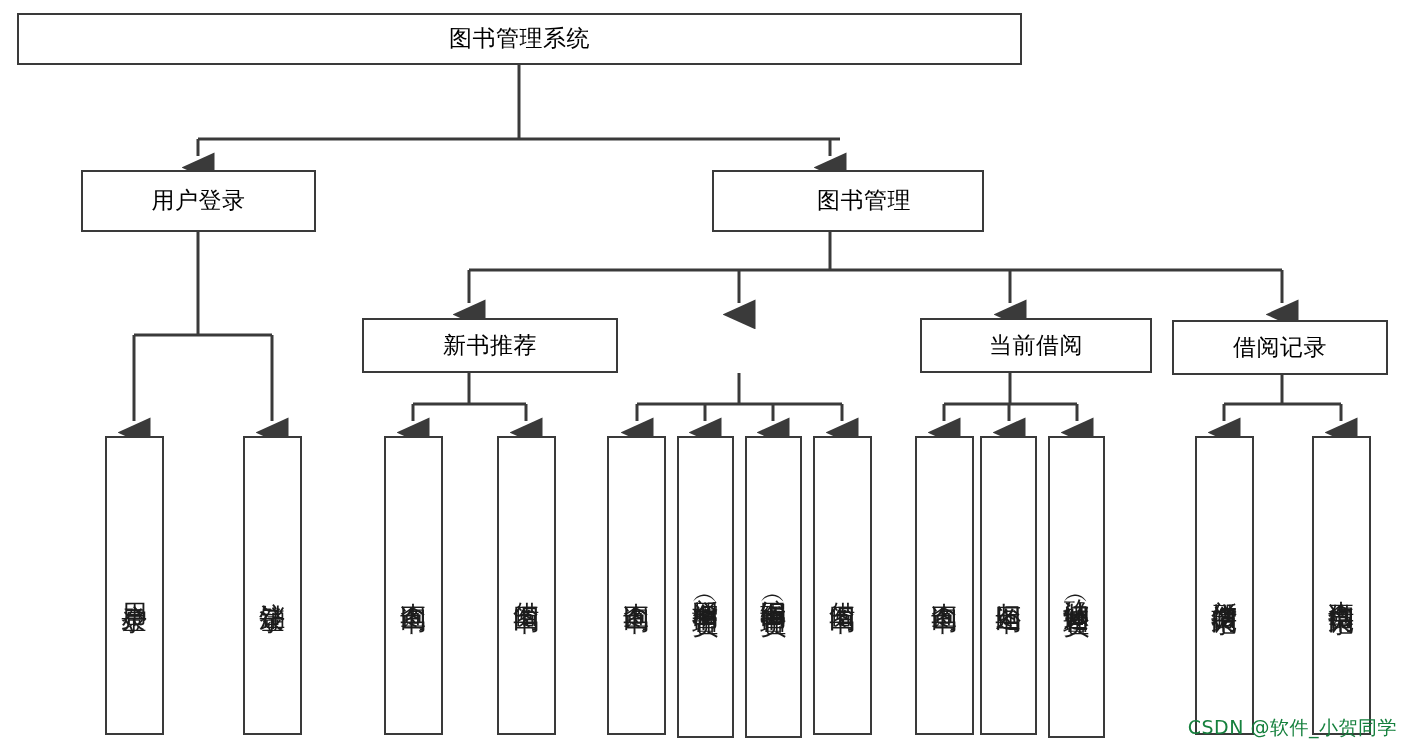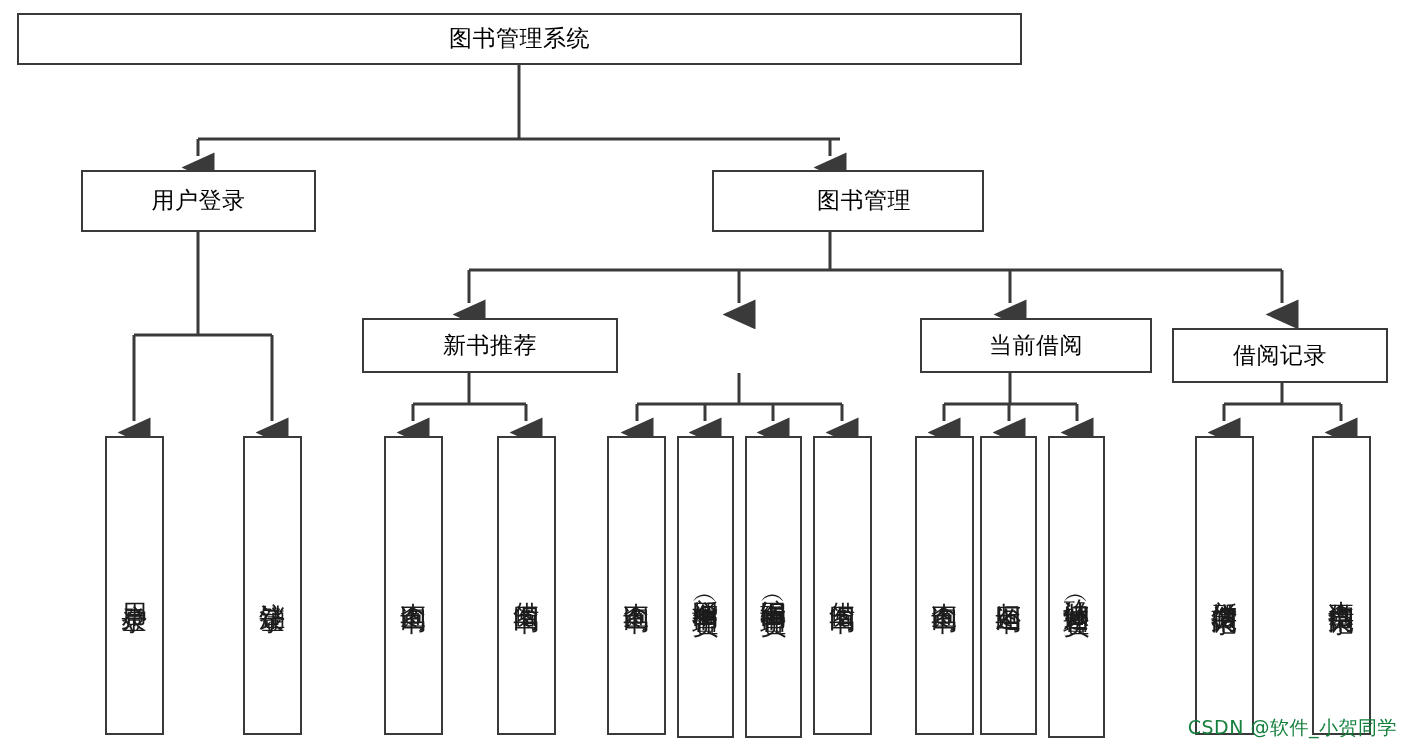--- a/index.html
+++ b/index.html
@@ -140,21 +140,21 @@
 
   <div class="node horiz" style="left:362px; top:318px; width:256px; height:55px;">
     <span class="node-label">新书推荐</span>
   </div>
 
 
   <div class="node horiz" style="left:903px; top:318px; width:232px; height:55px;margin-left:17px;">
     <span class="node-label">当前借阅</span>
   </div>
 
-  <div class="node horiz" style="left:1172px; top:328px; width:216px; height:55px;">
+  <div class="node horiz" style="left:1172px; top:320px; width:216px; height:55px;">
     <span class="node-label">借阅记录</span>
   </div>
 
   <div class="node vert" style="left:105px; top:436px; width:59px; height:299px;">
     <span class="node-label">用户登录</span>
   </div>
   <div class="node vert" style="left:243px; top:436px; width:59px; height:299px;">
     <span class="node-label">注销登录</span>
   </div>
 

